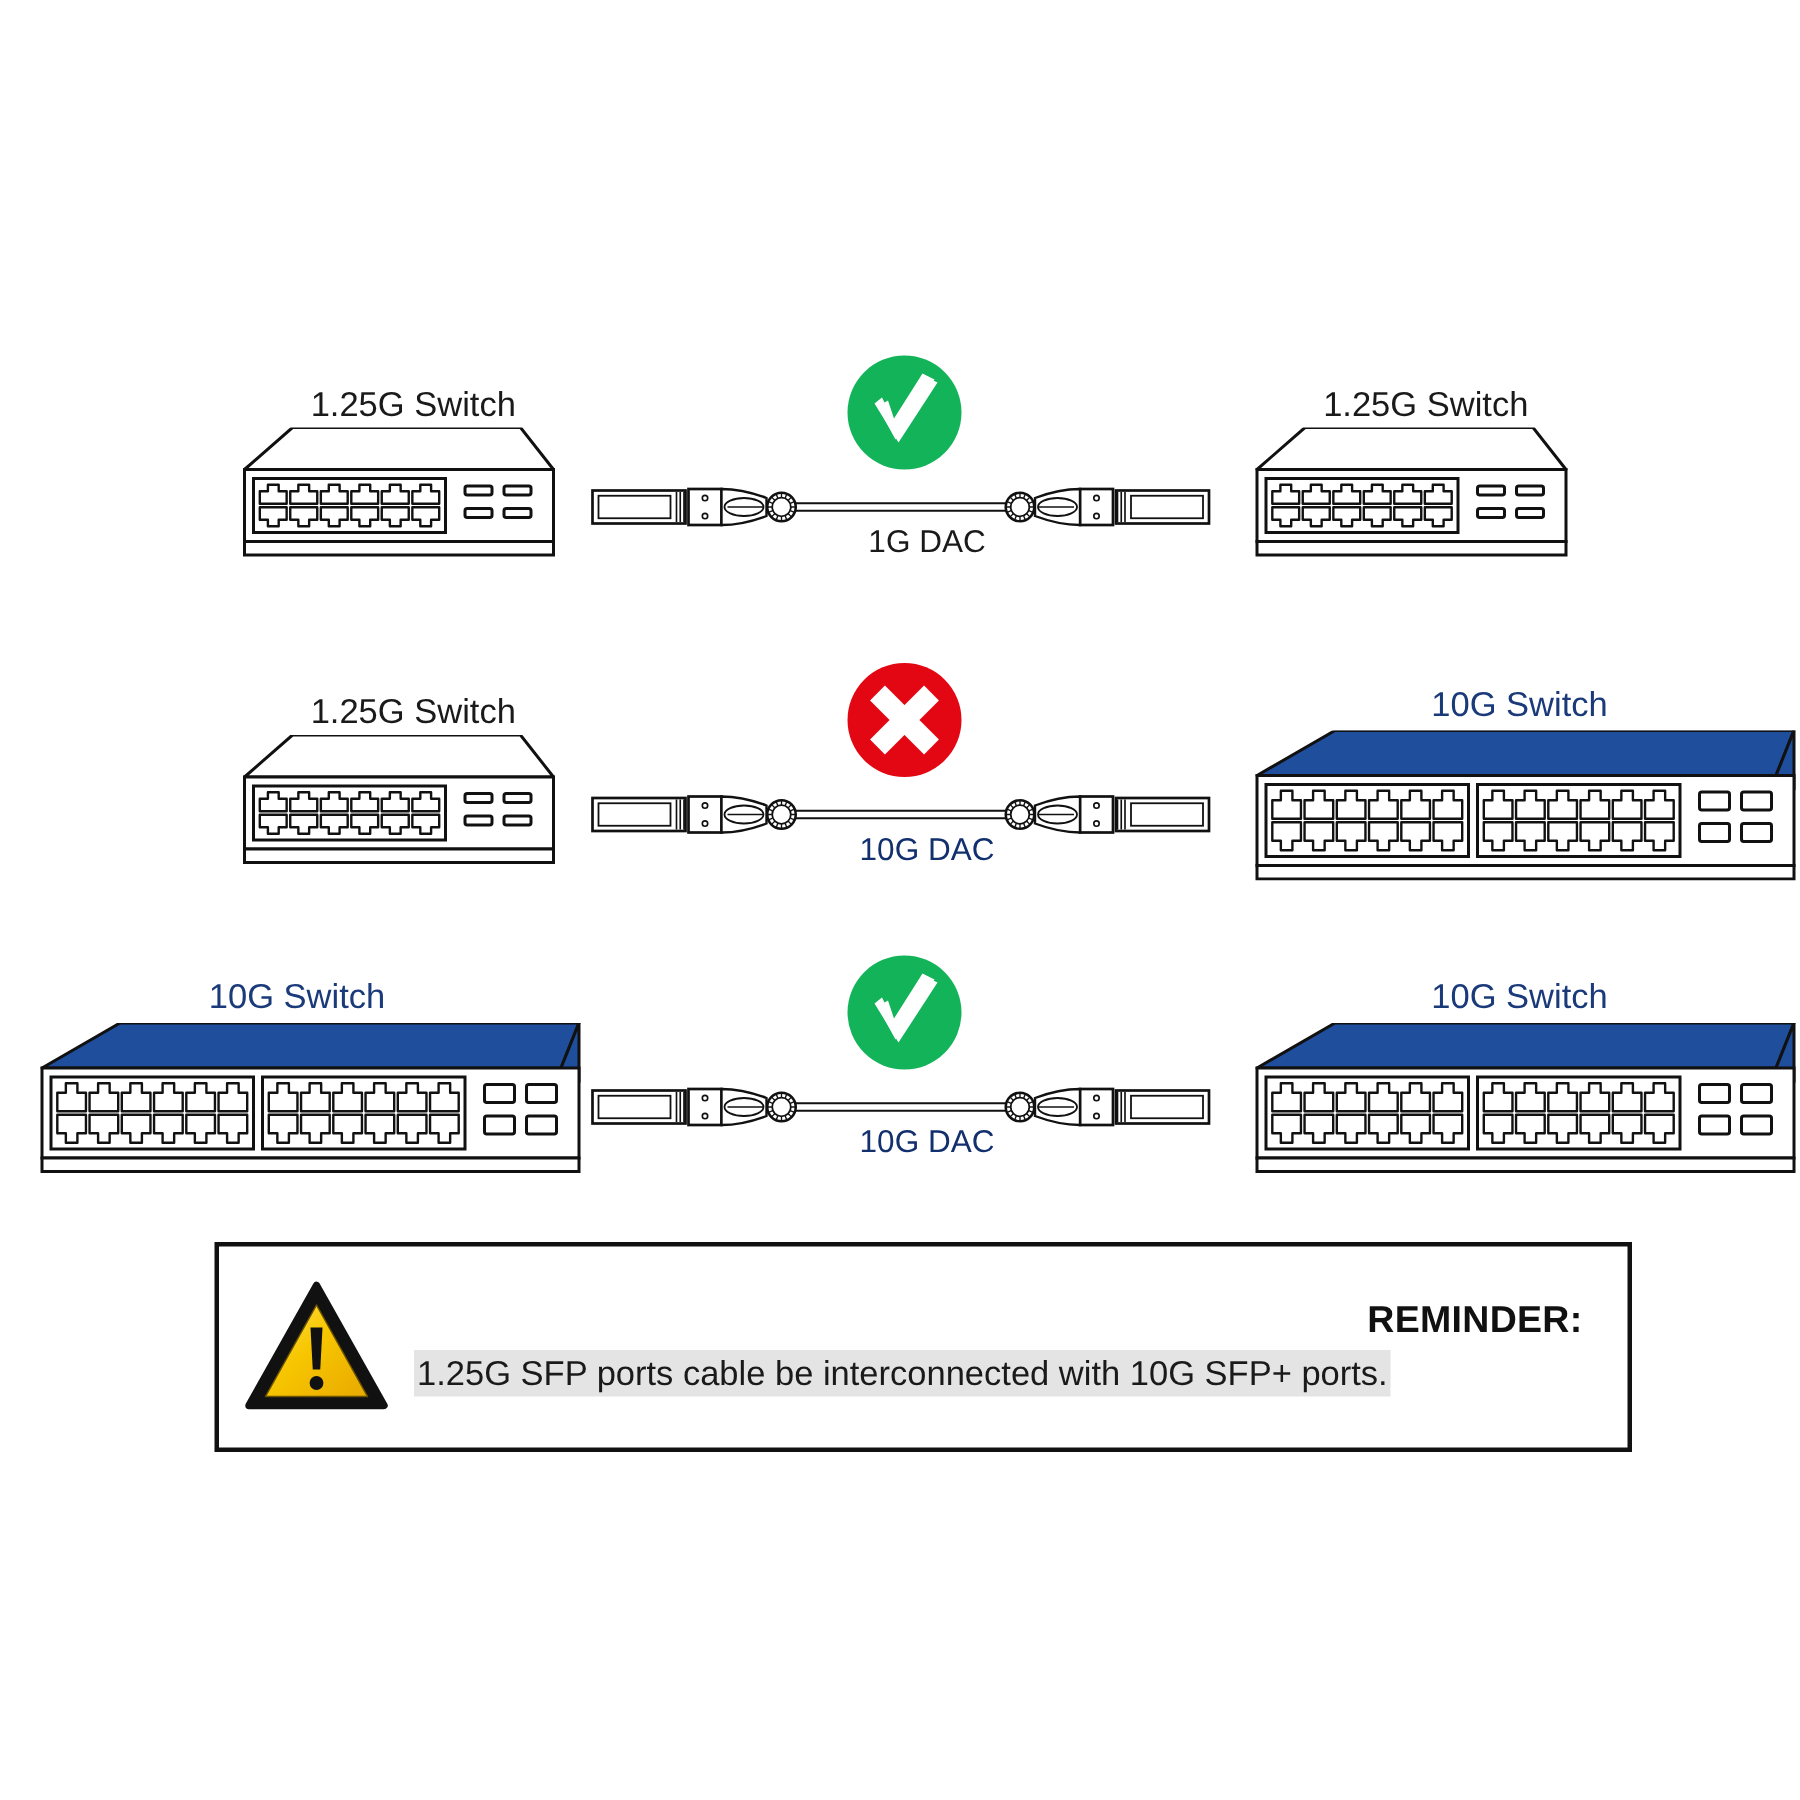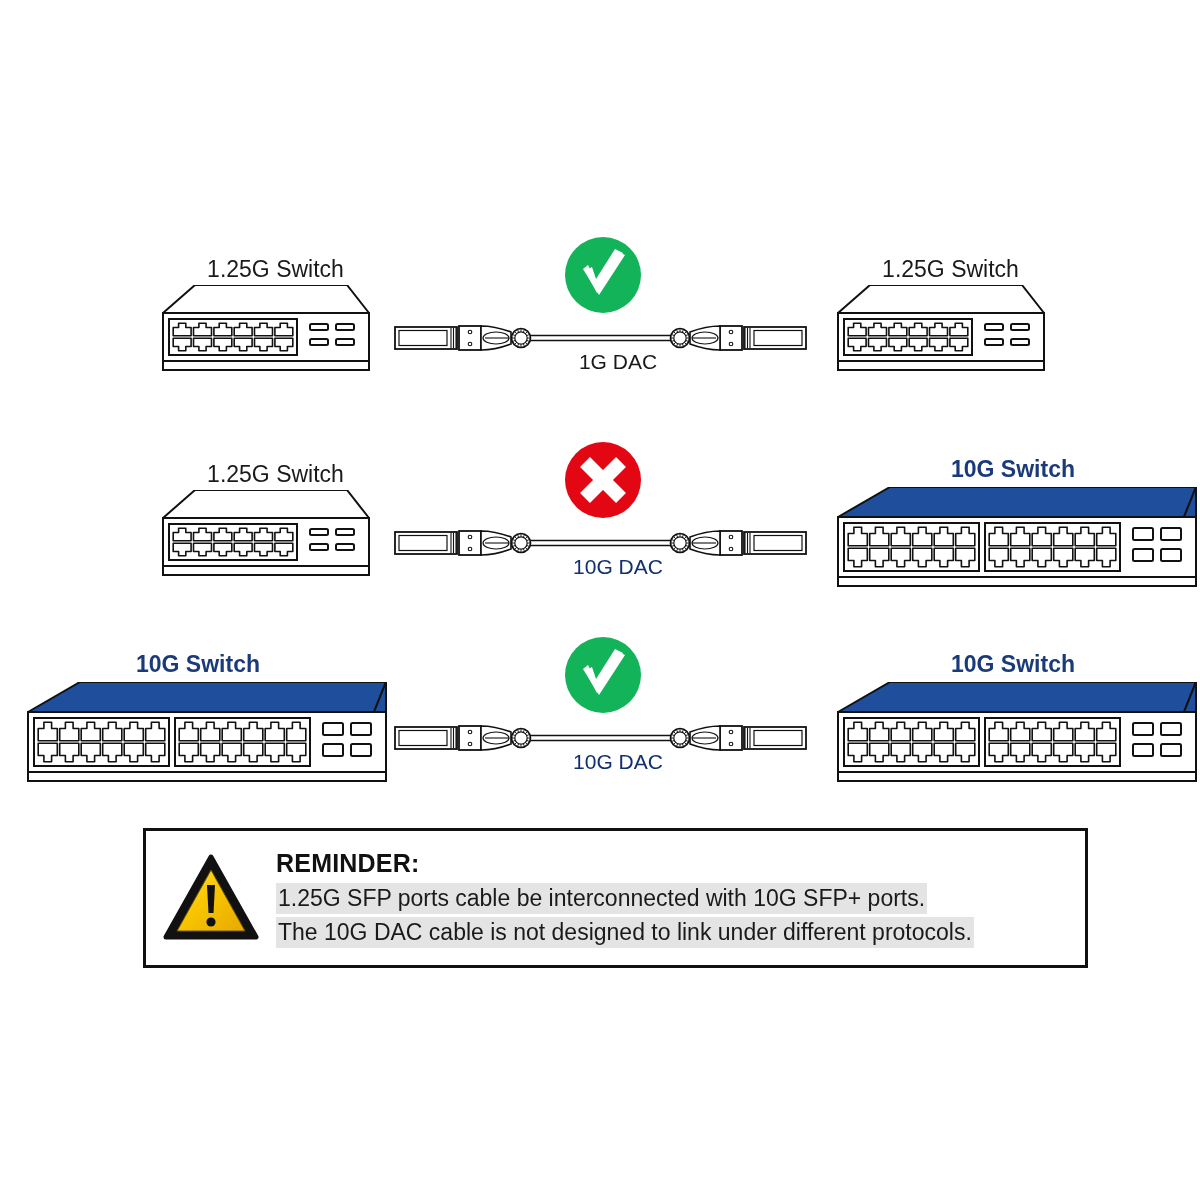--- a/index.html
+++ b/index.html
@@ -20,21 +20,21 @@
   
   .sw-label{
     position:absolute;
     text-align:center;
     font-size:23px;
     line-height:28px;
     white-space:nowrap;
     color:#1a1a1a;
     font-weight:400;
   }
-  .sw-label.blue{color:#1b3a7a;font-weight:bold;}
+  .sw-label.blue{color:#1b3a7a;font-weight:normal;}
 
   
   .switch{position:absolute;}
   .switch svg{display:block;}
 
   
   .cable{position:absolute;}
   .cable svg{display:block;}
 
   .dac-label{
@@ -66,20 +66,21 @@
   #warn-icon-wrap{
     width:130px;flex:0 0 130px;
     display:flex;align-items:center;justify-content:center;
   }
   #reminder-text{
     flex:1 1 auto;
     padding-right:30px;
     display:flex;flex-direction:column;
     justify-content:center;
     gap:3px;
+    text-align:right;
   }
   #reminder-title{
     font-size:25px;font-weight:bold;color:#111111;
     letter-spacing:0.2px;line-height:30px;
     margin-bottom:2px;
   }
   .reminder-line{
     font-size:23px;color:#1a1a1a;line-height:31px;
     background:#e4e4e4;
     display:inline-block;
@@ -563,18 +564,17 @@
             </defs>
             <path d="M48,4 L93,84 L3,84 Z" fill="#111111" stroke="#111111" stroke-width="5" stroke-linejoin="round"></path>
             <path d="M48,17 L82,78 L14,78 Z" fill="url(#wg)" stroke="#6b5200" stroke-width="1" stroke-linejoin="round"></path>
             <path d="M44,32 L52,32 L50.5,60 L45.5,60 Z" fill="#111111"></path>
             <circle cx="48" cy="69" r="4.6" fill="#111111"></circle>
           </svg>
         </div>
       <div id="reminder-text">
         <div id="reminder-title">REMINDER:</div>
         <div class="reminder-line">1.25G SFP ports cable be interconnected with 10G SFP+ ports.</div>
-        <div class="reminder-line">The 10G DAC cable is not designed to link under different protocols.</div>
       </div>
     </div>
   </div>
 
 </div>
 
 </body></html>

